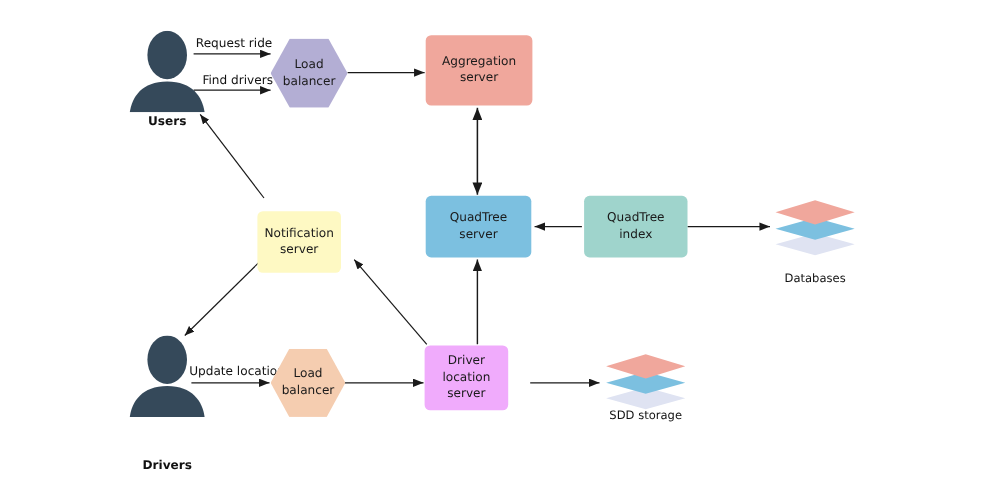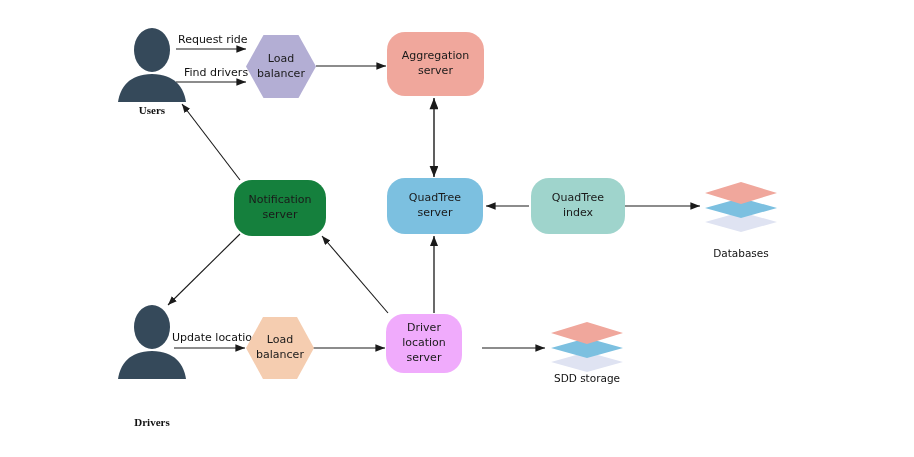--- a/index.html
+++ b/index.html
@@ -27,34 +27,33 @@
     display: flex;
     align-items: center;
     justify-content: center;
     text-align: center;
     font-size: 11px;
     color: #1a1a1a;
     line-height: 1.35;
     box-sizing: border-box;
   }
   .rounded-box {
-    border-radius: 18px;
+    border-radius: 5px;
     justify-content: center;
   }
   .hex {
     clip-path: polygon(25% 0%, 75% 0%, 100% 50%, 75% 100%, 25% 100%, 0% 50%);
   }
   .actor-label {
     position: absolute;
     font-size: 11px;
     font-weight: bold;
     color: #111111;
     text-align: center;
     white-space: nowrap;
-    font-family: Liberation Serif, serif;
   }
   .store-label {
     position: absolute;
     font-size: 10.5px;
     color: #111111;
     text-align: center;
     white-space: nowrap;
   }
   .edge-label {
     position: absolute;
@@ -131,21 +130,21 @@
   <div class="node hex" style="left:246px; top:35px; width:70px; height:63px; background:#b3aed4;">
     <span class="node-text">Load
 balancer</span>
   </div>
 
   <div class="node rounded-box" style="left:387px; top:32px; width:97px; height:64px; background:#f0a79c;">
     <span class="node-text">Aggregation
 server</span>
   </div>
 
-  <div class="node rounded-box" style="left:234px; top:180px; width:92px; height:56px; background:#15803d;">
+  <div class="node rounded-box" style="left:234px; top:192px; width:76px; height:56px; background:#fef9c3;">
     <span class="node-text">Notification
 server</span>
   </div>
 
   <div class="node rounded-box" style="left:387px; top:178px; width:96px; height:56px; background:#7cc0e0;">
     <span class="node-text">QuadTree
 server</span>
   </div>
 
   <div class="node rounded-box" style="left:531px; top:178px; width:94px; height:56px; background:#9fd4cc;">

